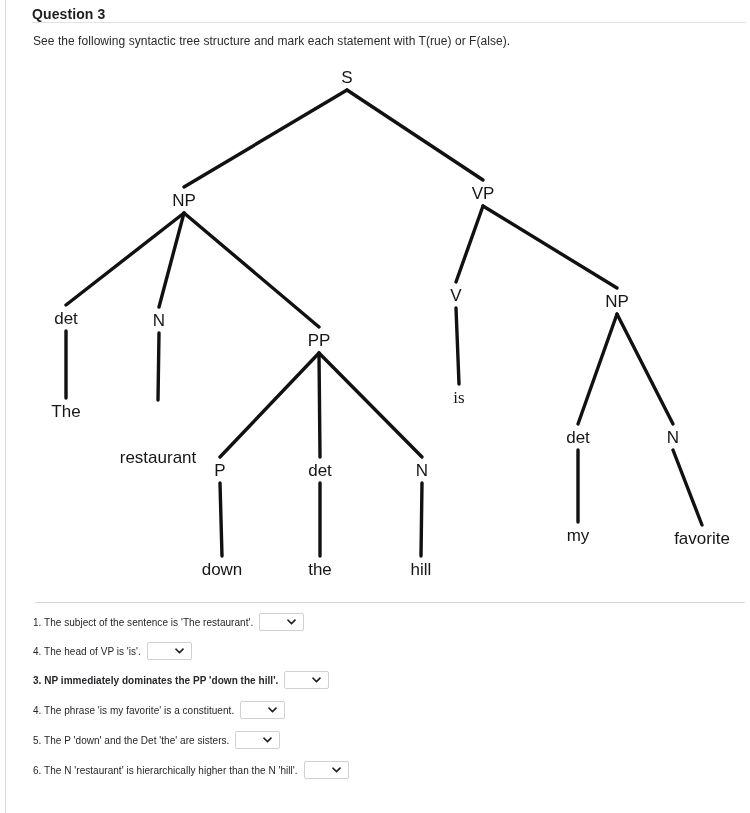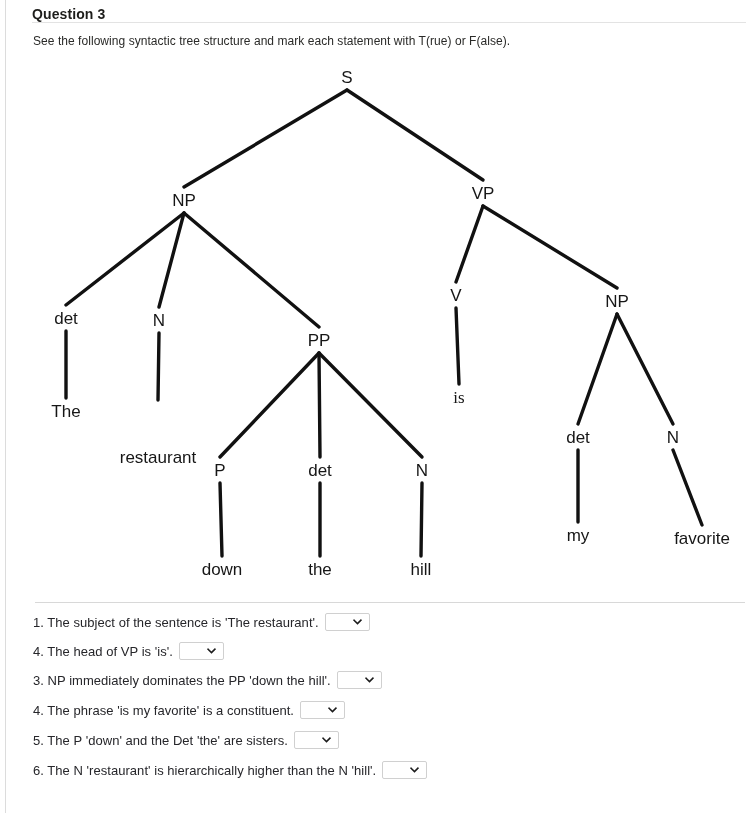--- a/index.html
+++ b/index.html
@@ -93,21 +93,21 @@
   }
   .statement-row {
     position: absolute;
     left: 33px;
     height: 20px;
     display: flex;
     align-items: center;
     gap: 6px;
   }
   .statement-text {
-    font-size: 13px;
+    font-size: 10px;
     color: #26262a;
     letter-spacing: 0.04px;
     white-space: nowrap;
   }
   .dropdown {
     position: relative;
     width: 45px;
     height: 18px;
     background: #ffffff;
     border: 1px solid #d0d0d0;
@@ -191,21 +191,21 @@
       <div class="dropdown"><span></span><span><svg class="chev" viewBox="0 0 12 12">
             <path d="M1.4 3.6 L6 8.2 L10.6 3.6" stroke="#1c1c1c" stroke-width="2.1" fill="none" stroke-linecap="square"></path>
           </svg></span></div>
     </div>
     <div class="statement-row" style="top: 641px;">
       <span class="statement-text">4. The head of VP is 'is'.</span>
       <div class="dropdown"><span></span><span><svg class="chev" viewBox="0 0 12 12">
             <path d="M1.4 3.6 L6 8.2 L10.6 3.6" stroke="#1c1c1c" stroke-width="2.1" fill="none" stroke-linecap="square"></path>
           </svg></span></div>
     </div>
-    <div class="statement-row" style="top: 670px;">
+    <div class="statement-row" style="top: 670px; font-weight: bold;">
       <span class="statement-text">3. NP immediately dominates the PP 'down the hill'.</span>
       <div class="dropdown"><span></span><span><svg class="chev" viewBox="0 0 12 12">
             <path d="M1.4 3.6 L6 8.2 L10.6 3.6" stroke="#1c1c1c" stroke-width="2.1" fill="none" stroke-linecap="square"></path>
           </svg></span></div>
     </div>
     <div class="statement-row" style="top: 700px;">
       <span class="statement-text">4. The phrase 'is my favorite' is a constituent.</span>
       <div class="dropdown"><span></span><span><svg class="chev" viewBox="0 0 12 12">
             <path d="M1.4 3.6 L6 8.2 L10.6 3.6" stroke="#1c1c1c" stroke-width="2.1" fill="none" stroke-linecap="square"></path>
           </svg></span></div>

